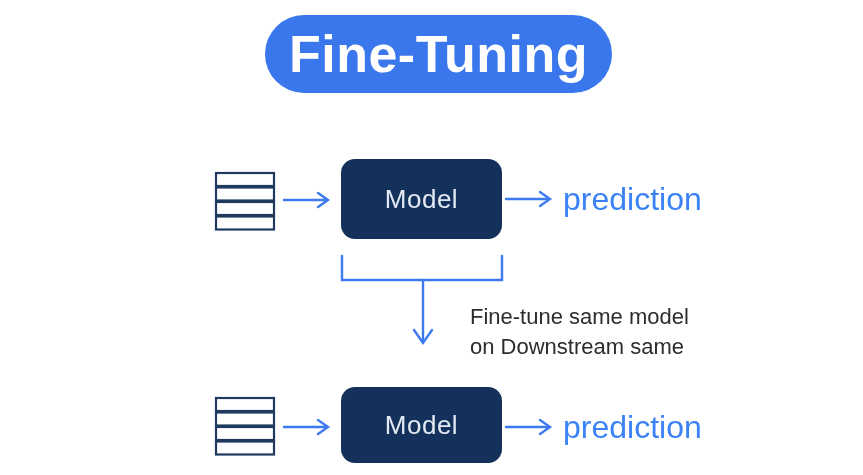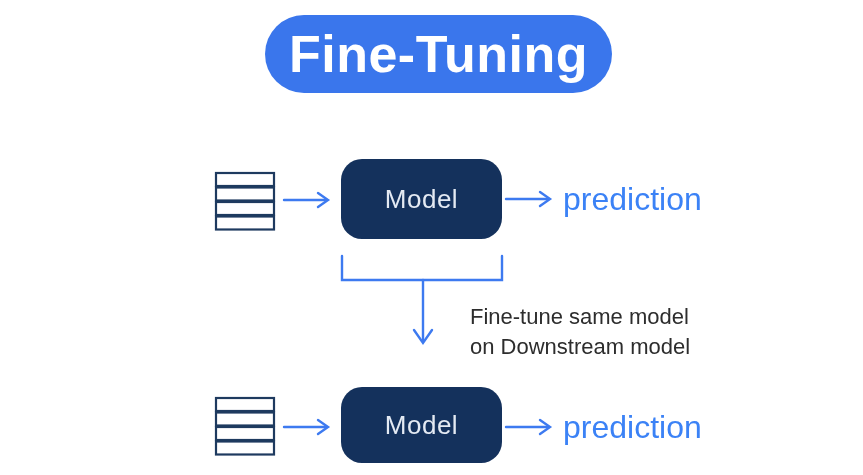--- a/index.html
+++ b/index.html
@@ -39,21 +39,21 @@
   
   .arrow-1a { left: 282px; top: 189px; }
   .arrow-1b { left: 504px; top: 188px; }
   .arrow-2a { left: 282px; top: 416px; }
   .arrow-2b { left: 504px; top: 416px; }
 
   
   .model-box {
     width: 161px; height: 80px;
     background: #14315c;
-    border-radius: 21px;
+    border-radius: 14px;
     display: flex; align-items: center; justify-content: center;
   }
   .model-box span {
     color: #e4eaf3;
     font-size: 26px;
     font-weight: 400;
     letter-spacing: 0.5px;
   }
   .model-box-1 { left: 341px; top: 159px; }
   .model-box-2 { left: 341px; top: 387px; height: 76px; }
@@ -121,21 +121,21 @@
   <svg class="abs connector" width="186" height="102" viewBox="0 0 186 102">
     <g fill="none" stroke="#3d7af0" stroke-width="2.4" stroke-linecap="round">
       <path d="M12 6 V30 H172 V6"></path>
       <line x1="93" y1="30" x2="93" y2="90"></line>
       <polyline points="84,80 93,93 102,80"></polyline>
     </g>
   </svg>
 
   <div class="abs annotation">
     <div>Fine-tune same model</div>
-    <div>on Downstream model</div>
+    <div>on Downstream same</div>
   </div>
 
   <svg class="abs dataset-icon-2" width="62" height="60" viewBox="0 0 62 60">
     <g fill="none" stroke="#1e3a5f" stroke-width="2.2">
       <rect x="2" y="2" width="58" height="13"></rect>
       <rect x="2" y="16.5" width="58" height="13"></rect>
       <rect x="2" y="31" width="58" height="13"></rect>
       <rect x="2" y="45.5" width="58" height="13"></rect>
     </g>
   </svg>

